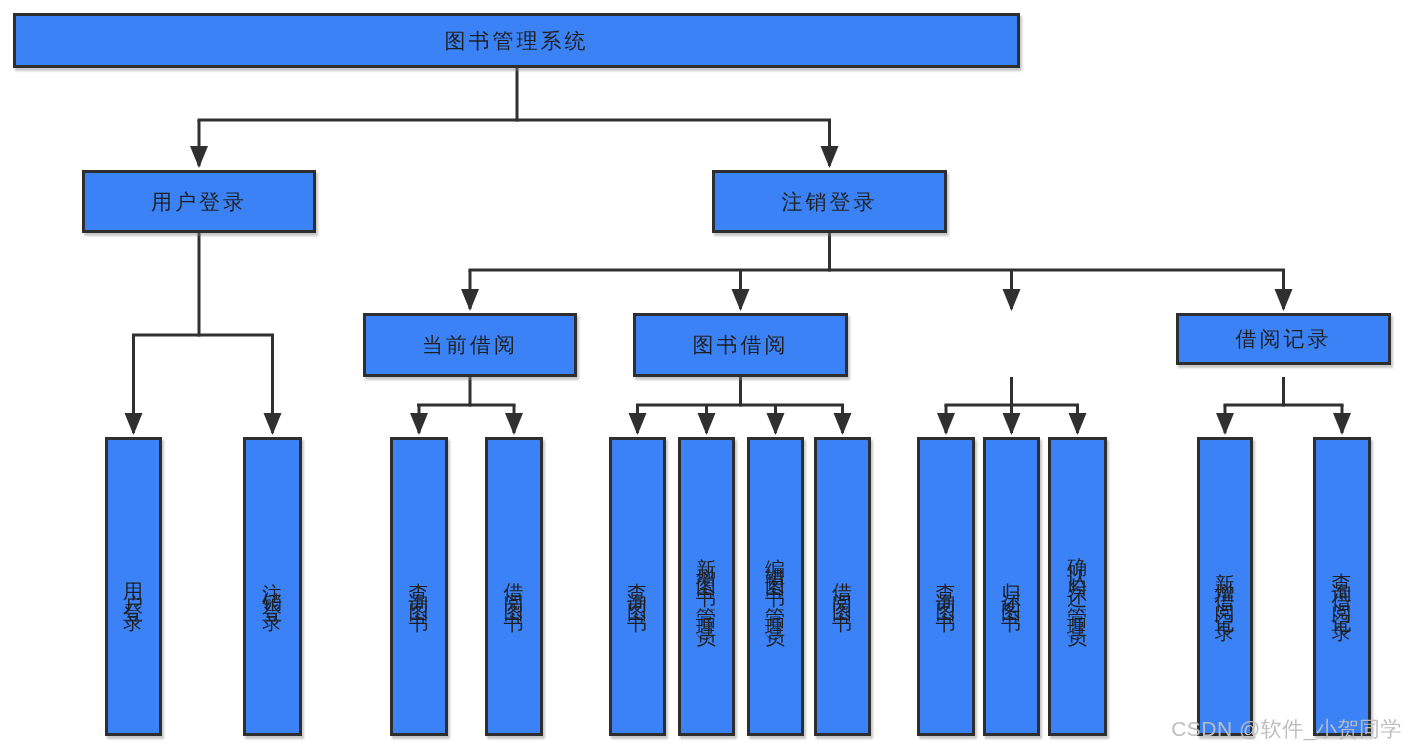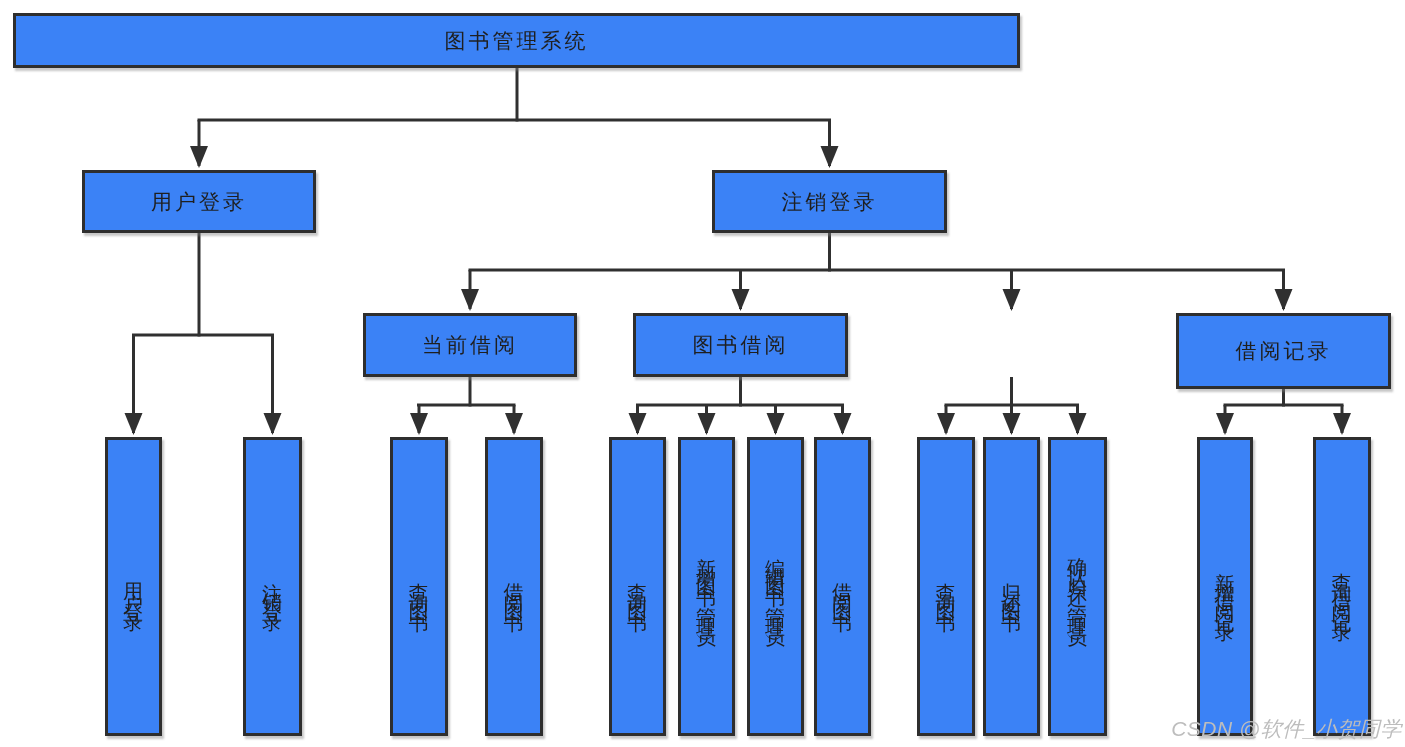--- a/index.html
+++ b/index.html
@@ -34,21 +34,20 @@
     line-height:1;
   }
   #watermark{
     position:absolute;
     right:3px;bottom:4px;
     font-size:21px;
     color:#bdbdbd;
     letter-spacing:0.5px;
     white-space:nowrap;
     z-index:20;
-    font-style:italic;
   }
 </style>
 </head>
 <body>
 
 <div id="stage">
 
   <svg id="connectors" width="1405" height="747" viewBox="0 0 1405 747" xmlns="http://www.w3.org/2000/svg">
     <defs>
       <marker id="arrow" markerUnits="userSpaceOnUse" markerWidth="26" markerHeight="22" refX="20" refY="9" orient="auto">
@@ -107,21 +106,21 @@
   <div class="box hbox" style="left:712px;top:170px;width:235px;height:63px;">
     <span>注销登录</span>
   </div>
 
   <div class="box hbox" style="left:363px;top:313px;width:214px;height:64px;">
     <span>当前借阅</span>
   </div>
   <div class="box hbox" style="left:633px;top:313px;width:215px;height:64px;">
     <span>图书借阅</span>
   </div>
-  <div class="box hbox" style="left:1176px;top:313px;width:215px;height:76px;">
+  <div class="box hbox" style="left:1176px;top:313px;width:215px;height:52px;">
     <span>借阅记录</span>
   </div>
 
   <div class="box vbox" style="left:105px;top:437px;width:57px;height:299px;">
     <span>用户登录</span>
   </div>
   <div class="box vbox" style="left:243px;top:437px;width:59px;height:299px;">
     <span>注销登录</span>
   </div>
 

